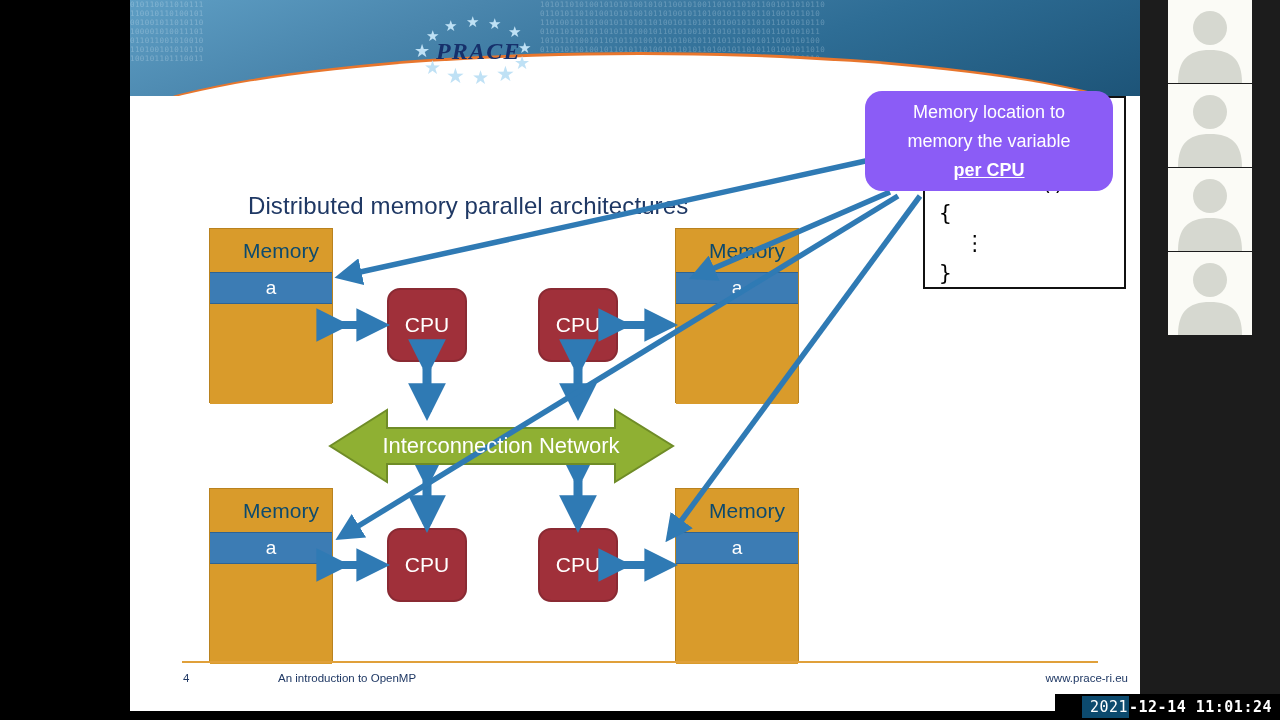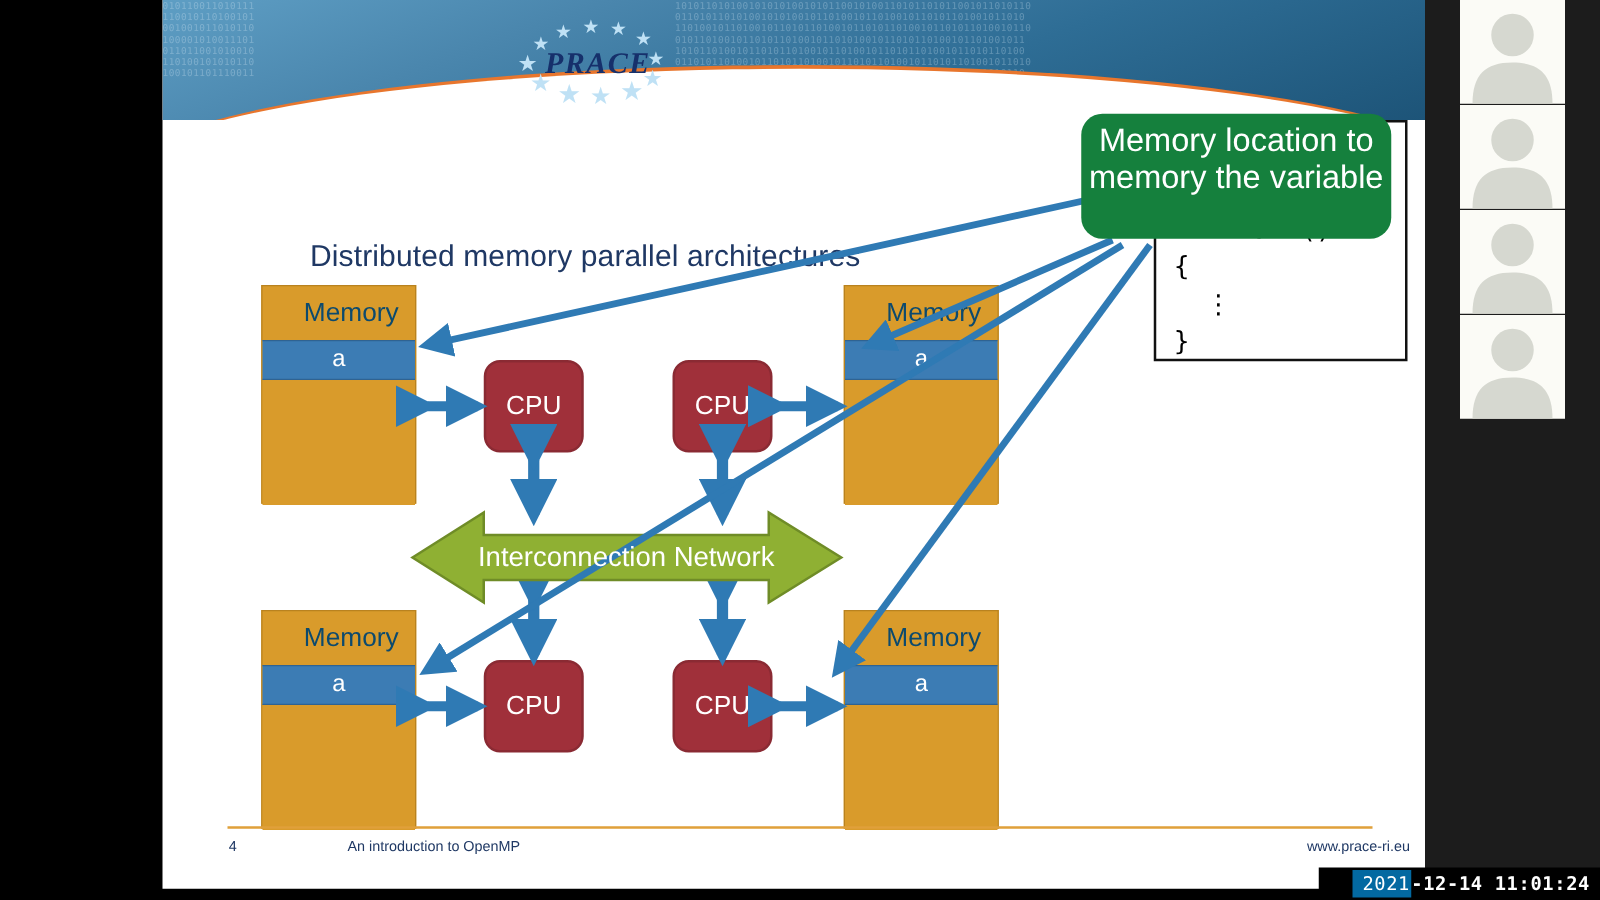--- a/index.html
+++ b/index.html
@@ -40,22 +40,22 @@
   .cpu{position:absolute;width:80px;height:74px;background:#a0303a;border:2px solid #8a2a33;
     border-radius:13px;box-sizing:border-box;color:#fff;font-size:21px;
     display:flex;align-items:center;justify-content:center;}
 
   
   .codebox{position:absolute;left:793px;top:96px;width:203px;height:193px;background:#fff;
     border:2px solid #111;box-sizing:border-box;padding:10px 0 0 14px;
     font-family:"DejaVu Sans Mono",monospace;font-size:21px;line-height:30px;color:#000;white-space:pre;}
 
   
-  .callout{position:absolute;left:735px;top:91px;width:248px;height:100px;background:#15803d;
-    border-radius:17px;box-sizing:border-box;color:#fff;font-size:26px;line-height:29px;
+  .callout{position:absolute;left:735px;top:91px;width:248px;height:100px;background:#8b5cf6;
+    border-radius:17px;box-sizing:border-box;color:#fff;font-size:18px;line-height:29px;
     text-align:center;padding-top:7px;}
   .callout u{font-weight:bold;text-decoration:underline;}
 
   
   .foot-rule{position:absolute;left:52px;top:661px;width:916px;height:2px;background:#e0a03a;}
   .foot{position:absolute;top:672px;font-size:11.5px;color:#1f3864;}
   .foot-num{left:53px;}
   .foot-mid{left:148px;}
   .foot-url{right:12px;}
 
@@ -63,21 +63,21 @@
 
   
   #sidebar{position:absolute;left:1140px;top:0;width:140px;height:720px;background:#1c1c1c;}
   .tile{position:absolute;left:28px;width:84px;height:83px;background:#fbfbf6;overflow:hidden;}
   .tile svg{display:block;}
 
   
   #ts{position:absolute;right:0;bottom:0;height:26px;background:#000;color:#fff;
     font-family:"DejaVu Sans Mono",monospace;font-size:15px;letter-spacing:.5px;
     display:flex;align-items:center;padding:0 8px 0 0;}
-  #ts .hl{background:#0369a1;padding:2px 1px 2px 8px;margin-left:27px;}
+  #ts .hl{background:#0c4a6e;padding:2px 1px 2px 8px;margin-left:27px;}
   #ts .rest{padding:2px 0 2px 0;font-weight:bold;}
 </style>
 </head>
 <body>
 
 <div id="stage">
 
   <div id="slide">
 
     <div class="banner">
@@ -186,20 +186,21 @@
     <div class="codebox">int a;
 
 int main()
 {
   ⋮
 }</div>
 
     <div class="callout">
       <div>Memory location to</div>
       <div>memory the variable</div>
+      <div><u>per CPU</u></div>
     </div>
 
     <div class="foot-rule"></div>
     <div class="foot foot-num">4</div>
     <div class="foot foot-mid">An introduction to OpenMP</div>
     <div class="foot foot-url">www.prace-ri.eu</div>
   </div>
 
   <div id="sidebar">
     <div class="tile" style="top:0px;">

